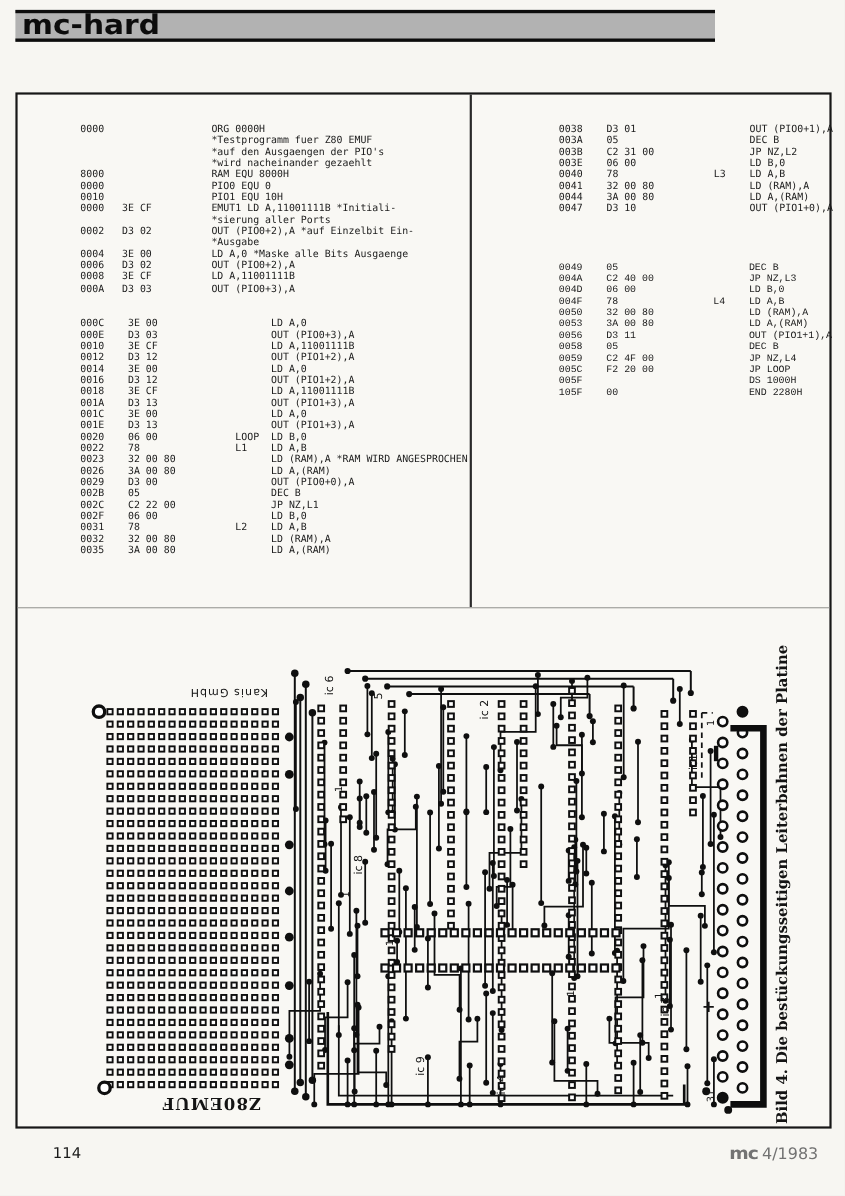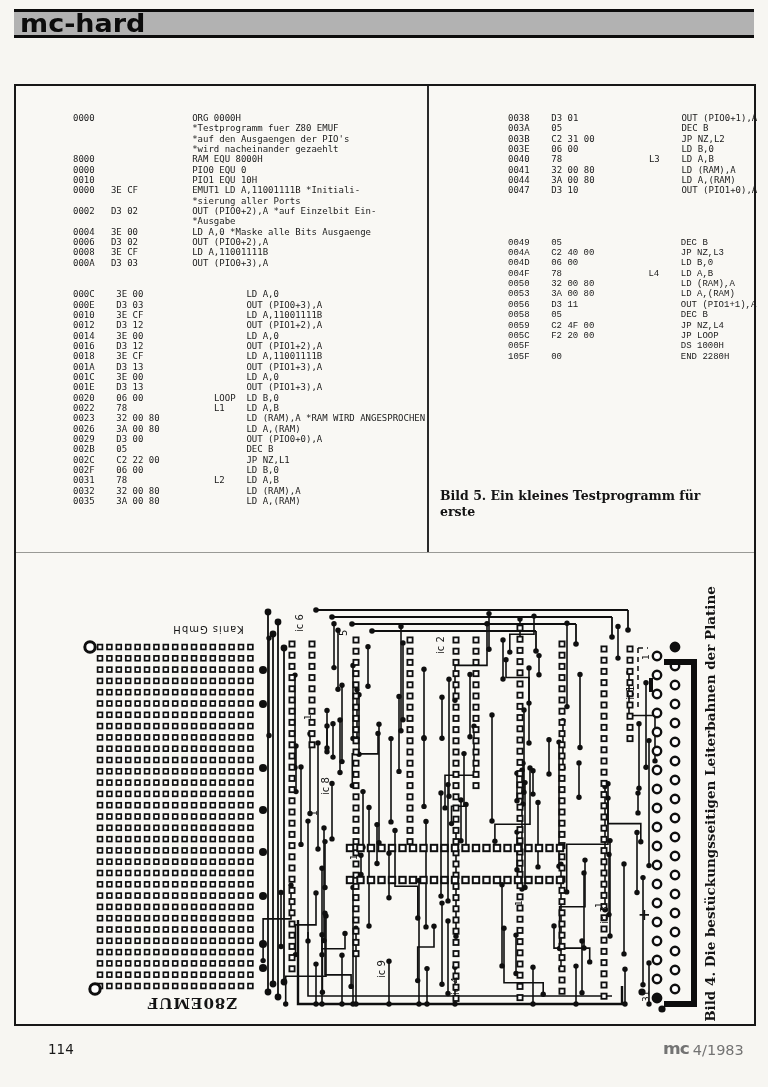--- a/index.html
+++ b/index.html
@@ -1,20 +1,20 @@
 <!DOCTYPE html>
 <html><head>
 <meta charset="utf-8">
 <style>
   html,body{margin:0;padding:0;}
   body{background:#e8e6e1;font-family:"DejaVu Sans",sans-serif;}
   .page{position:relative;width:768px;height:1087px;background:#f7f6f2;overflow:hidden;margin:0 auto;}
 
   
-  .band{position:absolute;left:14px;top:9px;width:740px;height:29px;background:#b2b2b2;
+  .band{position:absolute;left:14px;top:9px;width:636px;height:29px;background:#b2b2b2;
         border-top:3px solid #0c0c0c;border-bottom:3px solid #0c0c0c;box-sizing:border-box;}
   .brand{position:absolute;left:6px;top:-3px;font-family:"DejaVu Sans",sans-serif;font-weight:900;
          font-size:27px;color:#0c0c0c;letter-spacing:0px;transform:scaleY(.92);transform-origin:top left;}
 
   
   .main-box{position:absolute;left:14px;top:84px;width:738px;height:938px;border:2px solid #171717;background:#f9f8f4;}
   .v-divider{position:absolute;left:411px;top:0;width:2px;height:466px;background:#2a2a2a;}
   .h-divider{position:absolute;left:0;top:466px;width:100%;height:1px;background:#9a9a96;}
 
   
@@ -52,21 +52,20 @@
   </div>
 
   <div class="main-box">
     <div class="v-divider"></div>
     <div class="h-divider"></div>
 
     <div class="code-col col-left" id="col-left"><div class="code-block fmt-a"><div class="code-line"><span class="c-addr">0000</span><span class="c-bytes">&nbsp;</span><span class="c-instr">ORG 0000H</span></div><div class="code-line"><span class="c-addr">&nbsp;</span><span class="c-bytes">&nbsp;</span><span class="c-instr">*Testprogramm fuer Z80 EMUF</span></div><div class="code-line"><span class="c-addr">&nbsp;</span><span class="c-bytes">&nbsp;</span><span class="c-instr">*auf den Ausgaengen der PIO's</span></div><div class="code-line"><span class="c-addr">&nbsp;</span><span class="c-bytes">&nbsp;</span><span class="c-instr">*wird nacheinander gezaehlt</span></div><div class="code-line"><span class="c-addr">8000</span><span class="c-bytes">&nbsp;</span><span class="c-instr">RAM EQU 8000H</span></div><div class="code-line"><span class="c-addr">0000</span><span class="c-bytes">&nbsp;</span><span class="c-instr">PIO0 EQU 0</span></div><div class="code-line"><span class="c-addr">0010</span><span class="c-bytes">&nbsp;</span><span class="c-instr">PIO1 EQU 10H</span></div><div class="code-line"><span class="c-addr">0000</span><span class="c-bytes">3E CF</span><span class="c-instr">EMUT1 LD A,11001111B *Initiali-</span></div><div class="code-line"><span class="c-addr">&nbsp;</span><span class="c-bytes">&nbsp;</span><span class="c-instr">*sierung aller Ports</span></div><div class="code-line"><span class="c-addr">0002</span><span class="c-bytes">D3 02</span><span class="c-instr">OUT (PIO0+2),A *auf Einzelbit Ein-</span></div><div class="code-line"><span class="c-addr">&nbsp;</span><span class="c-bytes">&nbsp;</span><span class="c-instr">*Ausgabe</span></div><div class="code-line"><span class="c-addr">0004</span><span class="c-bytes">3E 00</span><span class="c-instr">LD A,0 *Maske alle Bits Ausgaenge</span></div><div class="code-line"><span class="c-addr">0006</span><span class="c-bytes">D3 02</span><span class="c-instr">OUT (PIO0+2),A</span></div><div class="code-line"><span class="c-addr">0008</span><span class="c-bytes">3E CF</span><span class="c-instr">LD A,11001111B</span></div><div class="code-line"><span class="c-addr">000A</span><span class="c-bytes">D3 03</span><span class="c-instr">OUT (PIO0+3),A</span></div></div><div class="code-block fmt-b"><div class="code-line"><span class="c-addr">000C</span><span class="c-bytes">3E 00</span><span class="c-label">&nbsp;</span><span class="c-instr">LD A,0</span></div><div class="code-line"><span class="c-addr">000E</span><span class="c-bytes">D3 03</span><span class="c-label">&nbsp;</span><span class="c-instr">OUT (PIO0+3),A</span></div><div class="code-line"><span class="c-addr">0010</span><span class="c-bytes">3E CF</span><span class="c-label">&nbsp;</span><span class="c-instr">LD A,11001111B</span></div><div class="code-line"><span class="c-addr">0012</span><span class="c-bytes">D3 12</span><span class="c-label">&nbsp;</span><span class="c-instr">OUT (PIO1+2),A</span></div><div class="code-line"><span class="c-addr">0014</span><span class="c-bytes">3E 00</span><span class="c-label">&nbsp;</span><span class="c-instr">LD A,0</span></div><div class="code-line"><span class="c-addr">0016</span><span class="c-bytes">D3 12</span><span class="c-label">&nbsp;</span><span class="c-instr">OUT (PIO1+2),A</span></div><div class="code-line"><span class="c-addr">0018</span><span class="c-bytes">3E CF</span><span class="c-label">&nbsp;</span><span class="c-instr">LD A,11001111B</span></div><div class="code-line"><span class="c-addr">001A</span><span class="c-bytes">D3 13</span><span class="c-label">&nbsp;</span><span class="c-instr">OUT (PIO1+3),A</span></div><div class="code-line"><span class="c-addr">001C</span><span class="c-bytes">3E 00</span><span class="c-label">&nbsp;</span><span class="c-instr">LD A,0</span></div><div class="code-line"><span class="c-addr">001E</span><span class="c-bytes">D3 13</span><span class="c-label">&nbsp;</span><span class="c-instr">OUT (PIO1+3),A</span></div><div class="code-line"><span class="c-addr">0020</span><span class="c-bytes">06 00</span><span class="c-label">LOOP</span><span class="c-instr">LD B,0</span></div><div class="code-line"><span class="c-addr">0022</span><span class="c-bytes">78</span><span class="c-label">L1</span><span class="c-instr">LD A,B</span></div><div class="code-line"><span class="c-addr">0023</span><span class="c-bytes">32 00 80</span><span class="c-label">&nbsp;</span><span class="c-instr">LD (RAM),A *RAM WIRD ANGESPROCHEN</span></div><div class="code-line"><span class="c-addr">0026</span><span class="c-bytes">3A 00 80</span><span class="c-label">&nbsp;</span><span class="c-instr">LD A,(RAM)</span></div><div class="code-line"><span class="c-addr">0029</span><span class="c-bytes">D3 00</span><span class="c-label">&nbsp;</span><span class="c-instr">OUT (PIO0+0),A</span></div><div class="code-line"><span class="c-addr">002B</span><span class="c-bytes">05</span><span class="c-label">&nbsp;</span><span class="c-instr">DEC B</span></div><div class="code-line"><span class="c-addr">002C</span><span class="c-bytes">C2 22 00</span><span class="c-label">&nbsp;</span><span class="c-instr">JP NZ,L1</span></div><div class="code-line"><span class="c-addr">002F</span><span class="c-bytes">06 00</span><span class="c-label">&nbsp;</span><span class="c-instr">LD B,0</span></div><div class="code-line"><span class="c-addr">0031</span><span class="c-bytes">78</span><span class="c-label">L2</span><span class="c-instr">LD A,B</span></div><div class="code-line"><span class="c-addr">0032</span><span class="c-bytes">32 00 80</span><span class="c-label">&nbsp;</span><span class="c-instr">LD (RAM),A</span></div><div class="code-line"><span class="c-addr">0035</span><span class="c-bytes">3A 00 80</span><span class="c-label">&nbsp;</span><span class="c-instr">LD A,(RAM)</span></div></div></div>
     <div class="code-col col-right" id="col-right"><div class="code-block fmt-b"><div class="code-line"><span class="c-addr">0038</span><span class="c-bytes">D3 01</span><span class="c-label">&nbsp;</span><span class="c-instr">OUT (PIO0+1),A</span></div><div class="code-line"><span class="c-addr">003A</span><span class="c-bytes">05</span><span class="c-label">&nbsp;</span><span class="c-instr">DEC B</span></div><div class="code-line"><span class="c-addr">003B</span><span class="c-bytes">C2 31 00</span><span class="c-label">&nbsp;</span><span class="c-instr">JP NZ,L2</span></div><div class="code-line"><span class="c-addr">003E</span><span class="c-bytes">06 00</span><span class="c-label">&nbsp;</span><span class="c-instr">LD B,0</span></div><div class="code-line"><span class="c-addr">0040</span><span class="c-bytes">78</span><span class="c-label">L3</span><span class="c-instr">LD A,B</span></div><div class="code-line"><span class="c-addr">0041</span><span class="c-bytes">32 00 80</span><span class="c-label">&nbsp;</span><span class="c-instr">LD (RAM),A</span></div><div class="code-line"><span class="c-addr">0044</span><span class="c-bytes">3A 00 80</span><span class="c-label">&nbsp;</span><span class="c-instr">LD A,(RAM)</span></div><div class="code-line"><span class="c-addr">0047</span><span class="c-bytes">D3 10</span><span class="c-label">&nbsp;</span><span class="c-instr">OUT (PIO1+0),A</span></div></div><div class="code-block fmt-b"><div class="code-line"><span class="c-addr">0049</span><span class="c-bytes">05</span><span class="c-label">&nbsp;</span><span class="c-instr">DEC B</span></div><div class="code-line"><span class="c-addr">004A</span><span class="c-bytes">C2 40 00</span><span class="c-label">&nbsp;</span><span class="c-instr">JP NZ,L3</span></div><div class="code-line"><span class="c-addr">004D</span><span class="c-bytes">06 00</span><span class="c-label">&nbsp;</span><span class="c-instr">LD B,0</span></div><div class="code-line"><span class="c-addr">004F</span><span class="c-bytes">78</span><span class="c-label">L4</span><span class="c-instr">LD A,B</span></div><div class="code-line"><span class="c-addr">0050</span><span class="c-bytes">32 00 80</span><span class="c-label">&nbsp;</span><span class="c-instr">LD (RAM),A</span></div><div class="code-line"><span class="c-addr">0053</span><span class="c-bytes">3A 00 80</span><span class="c-label">&nbsp;</span><span class="c-instr">LD A,(RAM)</span></div><div class="code-line"><span class="c-addr">0056</span><span class="c-bytes">D3 11</span><span class="c-label">&nbsp;</span><span class="c-instr">OUT (PIO1+1),A</span></div><div class="code-line"><span class="c-addr">0058</span><span class="c-bytes">05</span><span class="c-label">&nbsp;</span><span class="c-instr">DEC B</span></div><div class="code-line"><span class="c-addr">0059</span><span class="c-bytes">C2 4F 00</span><span class="c-label">&nbsp;</span><span class="c-instr">JP NZ,L4</span></div><div class="code-line"><span class="c-addr">005C</span><span class="c-bytes">F2 20 00</span><span class="c-label">&nbsp;</span><span class="c-instr">JP LOOP</span></div><div class="code-line"><span class="c-addr">005F</span><span class="c-bytes">&nbsp;</span><span class="c-label">&nbsp;</span><span class="c-instr">DS 1000H</span></div><div class="code-line"><span class="c-addr">105F</span><span class="c-bytes">00</span><span class="c-label">&nbsp;</span><span class="c-instr">END 2280H</span></div></div></div>
 
     <div class="bild5">
-      <div>Bild 5. Ein kleines Testprogramm für erste</div>
     </div>
 
     <div class="pcb-wrap">
       <svg id="pcb" width="737" height="470" viewBox="0 0 737 470">
         <g id="g-traces">
             <line x1="252" y1="60" x2="252" y2="440" stroke="#0f0f0f" stroke-width="1.8"></line>
             <circle cx="252" cy="60" r="3.4" fill="#0f0f0f"></circle>
             <circle cx="252" cy="440" r="3.4" fill="#0f0f0f"></circle>
             <line x1="257" y1="82" x2="257" y2="432" stroke="#0f0f0f" stroke-width="1.8"></line>
             <circle cx="257" cy="82" r="3.4" fill="#0f0f0f"></circle>

